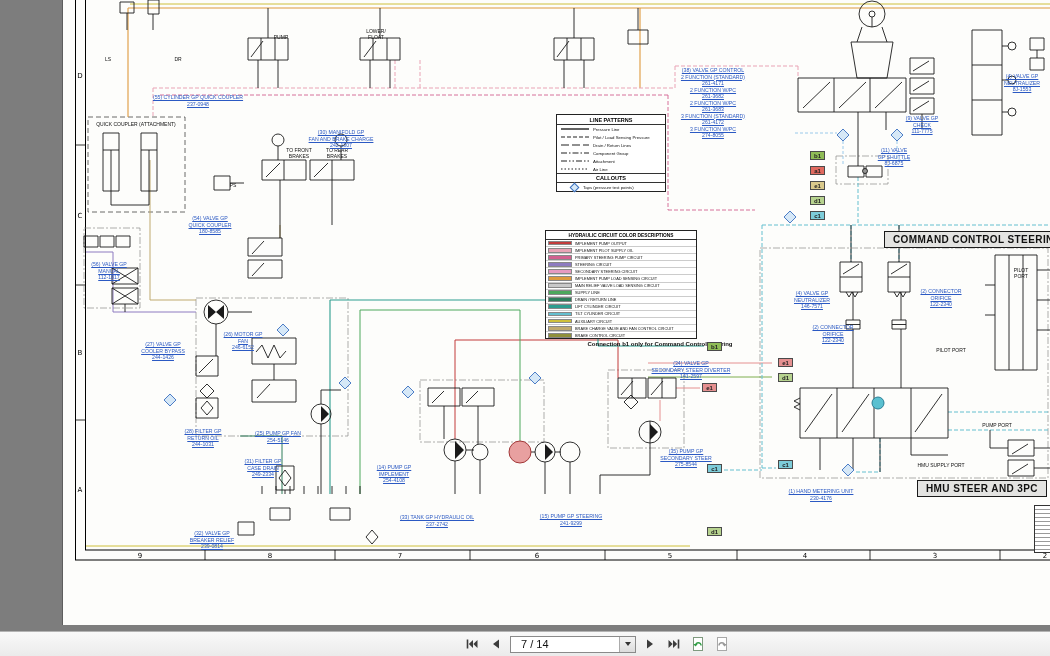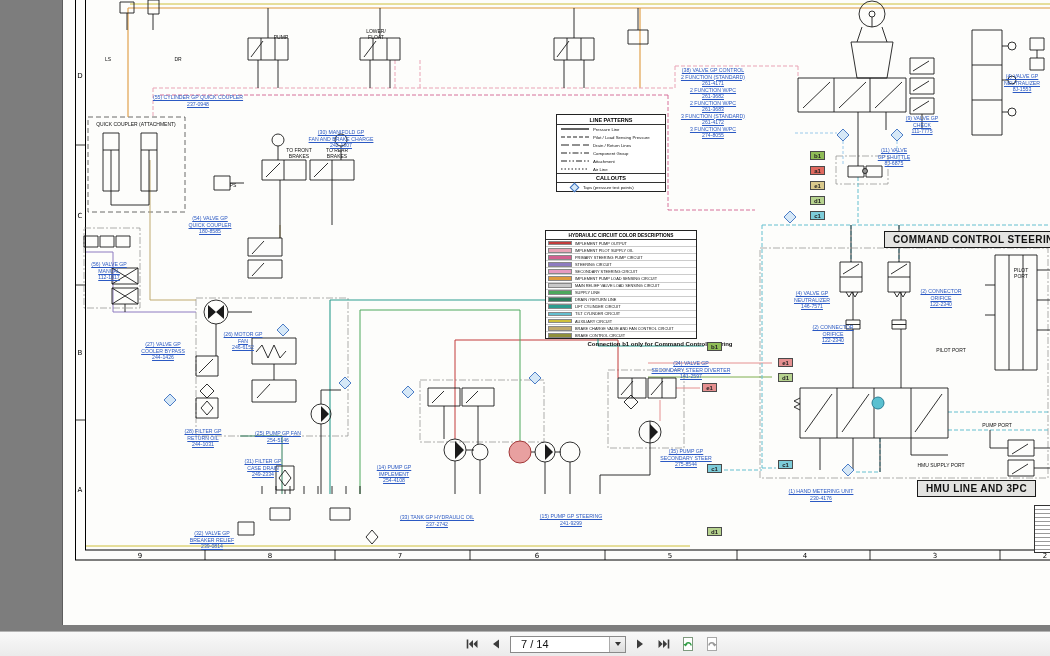--- a/index.html
+++ b/index.html
@@ -41,21 +41,21 @@
   .cc-lbl{font-size:3.9px;white-space:nowrap;color:#111;}
   
   .tbk{position:absolute;left:1034px;top:505px;width:30px;height:46px;border:1px solid #333;background:
        repeating-linear-gradient(#ffffff 0 3.2px,#9a9a9a 3.2px 4px);z-index:6;}
   
   .toolbar{position:absolute;left:0;bottom:0;width:1050px;height:24px;
            background:linear-gradient(#f9f9f9,#ebebeb);border-top:1px solid #b3b3b3;z-index:10;}
   .tb-group{position:absolute;left:462px;top:2px;height:20px;display:flex;align-items:center;gap:4px;}
   .tb{width:20px;height:18px;background:transparent;border:1px solid transparent;border-radius:2px;
       display:flex;align-items:center;justify-content:center;padding:0;cursor:pointer;}
-  .combo{width:116px;height:17px;background:#fff;border:1px solid #8a8a8a;display:flex;align-items:center;box-sizing:border-box;}
+  .combo{width:126px;height:17px;background:#fff;border:1px solid #8a8a8a;display:flex;align-items:center;box-sizing:border-box;}
   .combo-text{flex:1;font-size:11px;padding-left:10px;color:#111;font-family:"Liberation Sans",sans-serif;}
   .combo-btn{width:15px;height:100%;border-left:1px solid #ababab;display:flex;align-items:center;
              justify-content:center;background:linear-gradient(#f4f4f4,#dcdcdc);cursor:pointer;}
   .carat{width:0;height:0;border-left:3.5px solid transparent;border-right:3.5px solid transparent;
          border-top:4.5px solid #333;}
 </style>
 </head>
 <body>
 
 <div class="viewer">
@@ -240,21 +240,21 @@
   <div class="tag" style="left: 810px; top: 211px; background: rgb(125, 204, 217);">c1</div>
   <div class="tag" style="left: 707px; top: 342px; background: rgb(143, 188, 86);">b1</div>
   <div class="tag" style="left: 778px; top: 358px; background: rgb(229, 144, 144);">e1</div>
   <div class="tag" style="left: 778px; top: 373px; background: rgb(183, 211, 143);">d1</div>
   <div class="tag" style="left: 702px; top: 383px; background: rgb(229, 144, 144);">e1</div>
   <div class="tag" style="left: 707px; top: 464px; background: rgb(125, 204, 217);">c1</div>
   <div class="tag" style="left: 778px; top: 460px; background: rgb(125, 204, 217);">c1</div>
   <div class="tag" style="left: 707px; top: 527px; background: rgb(183, 211, 143);">d1</div>
 
   <div class="hdr" style="left:884px;top:231px">COMMAND CONTROL STEERING</div>
-  <div class="hdr" style="left:917px;top:480px">HMU LINE AND 3PC</div>
+  <div class="hdr" style="left:917px;top:480px">HMU STEER AND 3PC</div>
 
   <div class="legend-lp">
     <div class="lp-title">LINE PATTERNS</div>
     <div class="lp-row">
       <svg width="30" height="4">
           <line x1="1" y1="2" x2="29" y2="2" stroke="#222" stroke-width="1.4"></line>
         </svg>
       <span class="lp-txt">Pressure Line</span>
     </div>
     <div class="lp-row">

